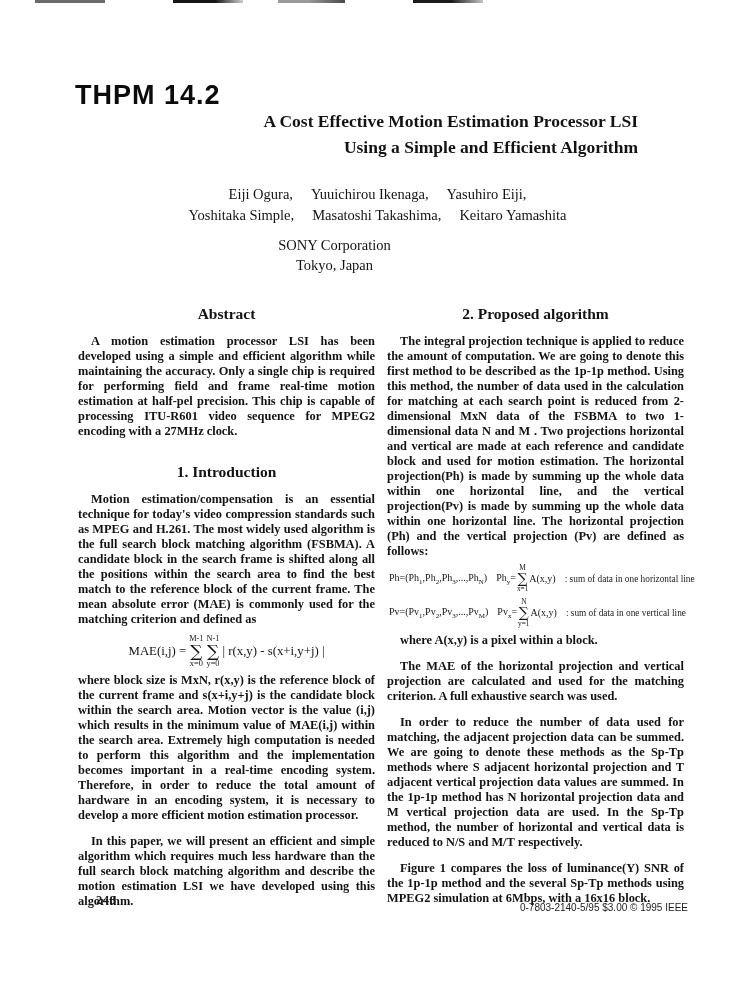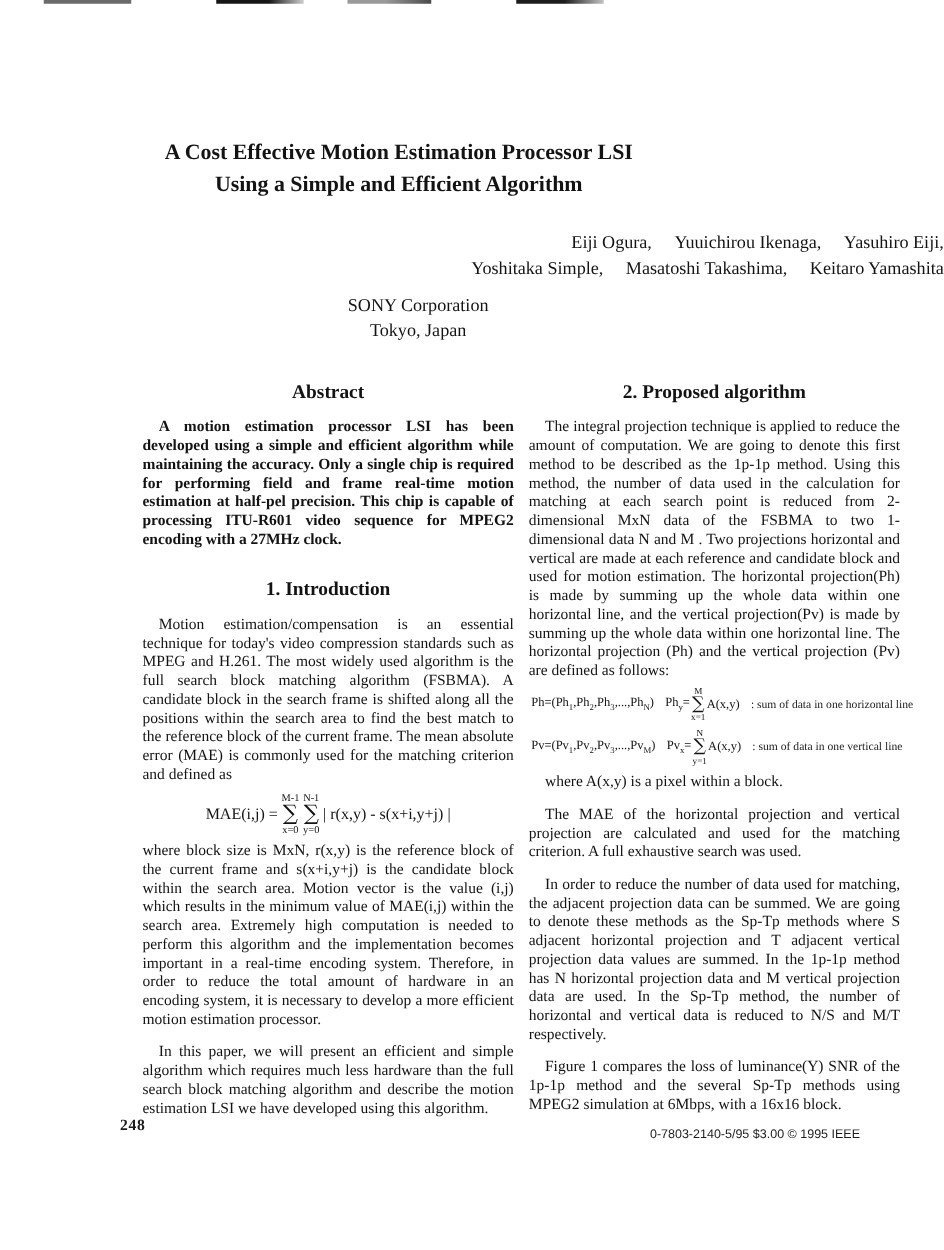--- a/index.html
+++ b/index.html
@@ -20,47 +20,47 @@
   .a4 { left: 413px; width: 70px; background: linear-gradient(to right, #1c1c1c 55%, #c4c4c4); }
 
   #session-code {
     position: absolute; left: 75px; top: 80px;
     font-family: "Liberation Sans", sans-serif;
     font-weight: bold; font-size: 27px; letter-spacing: 1px;
     color: #0b0b0b;
   }
   #title-block {
     position: absolute; left: 0; top: 108px; width: 638px;
-    text-align: center; font-weight: bold; font-size: 17.5px; line-height: 26px;
+    text-align: right; font-weight: bold; font-size: 17.5px; line-height: 26px;
   }
   .authors-row {
     position: absolute; left: 0; width: 755px;
-    display: flex; justify-content: flex-end; gap: 18px;
+    display: flex; justify-content: center; gap: 18px;
     font-size: 14.5px;
   }
   #authors-1 { top: 186px; }
   #authors-2 { top: 207px; }
   #affiliation {
     position: absolute; left: 0; top: 235px; width: 669px;
     text-align: center; font-size: 14.5px; line-height: 20px;
   }
 
   #columns {
     position: absolute; left: 78px; top: 303px; width: 606px;
-    display: flex; gap: 12px; margin-left: 36px;
+    display: flex; gap: 12px;
   }
   .col { width: 297px; }
   .section-heading {
     text-align: center; font-weight: bold; font-size: 15.5px;
     margin: 2px 0 11px 0;
   }
   .intro-heading { margin-top: 24px; }
   p.body {
     font-size: 12.4px; line-height: 15px; text-align: justify;
-    margin: 0; text-indent: 13px;
+    margin: 0; text-indent: 13px; font-weight: bold;
   }
   p.body + p.body, .para-gap { margin-top: 11px; }
   #abstract-body { font-weight: bold; }
 
   
   .eq-mae {
     display: flex; align-items: center; justify-content: center;
     font-size: 12.8px; margin: 7px 0 5px 0; gap: 3px;
   }
   .sum { display: inline-flex; flex-direction: column; align-items: center; line-height: 1; }
@@ -97,20 +97,21 @@
 </head>
 <body>
 
 <div id="page">
 
   <div class="artifact a1"></div>
   <div class="artifact a2"></div>
   <div class="artifact a3"></div>
   <div class="artifact a4"></div>
 
+  <div id="session-code">THPM 14.2</div>
 
   <div id="title-block">
     <div>A Cost Effective Motion Estimation Processor LSI</div>
     <div>Using a Simple and Efficient Algorithm</div>
   </div>
 
   <div id="authors-1" class="authors-row">
     <span>Eiji Ogura,</span>
     <span>Yuuichirou Ikenaga,</span>
     <span>Yasuhiro Eiji,</span>

